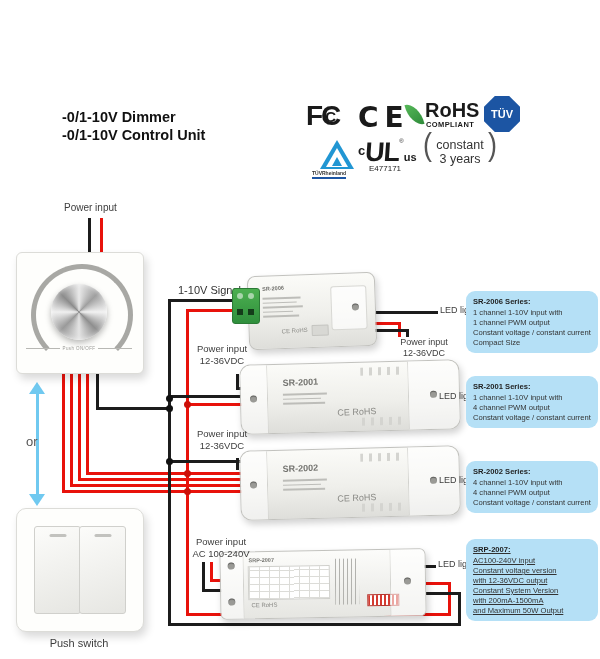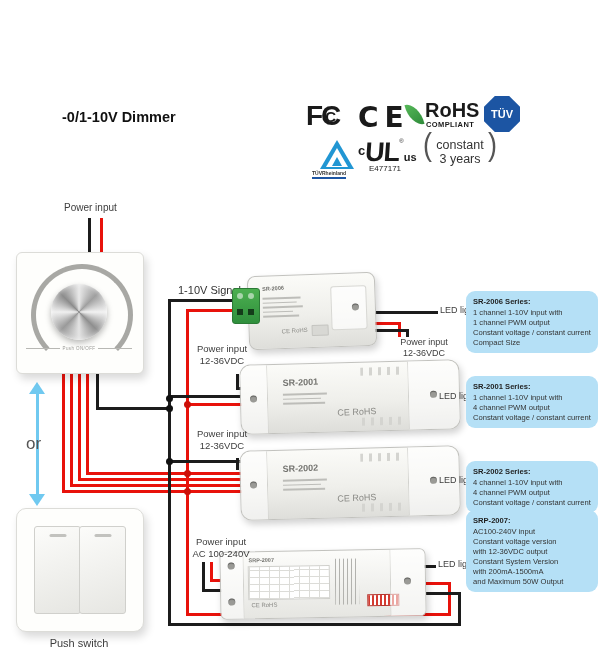--- a/index.html
+++ b/index.html
@@ -95,20 +95,21 @@
        background-image:repeating-linear-gradient(90deg,#d43a30 0 2px,transparent 2px 4px);}
 </style>
 </head>
 <body>
 
 <div id="app">
 
 
   <div class="abs features">
     <div>-0/1-10V Dimmer</div>
+    <div>-0/1-10V Control Unit</div>
   </div>
 
   <div class="abs fcc"><span>F</span><span>C</span><span class="inner">C</span></div>
   <div class="abs ce">CE</div>
   <div class="abs leaf"></div>
   <div class="abs rohs-t">RoHS</div>
   <div class="abs rohs-s">COMPLIANT</div>
   <div class="abs octa">TÜV</div>
   <div class="abs triangle">
       <span class="inner"></span>
@@ -191,21 +192,21 @@
   <div class="lbl" style="left:64px;top:202px;font-size:10px;">Power input</div>
   <div class="plate" style="left:16px;top:252px;width:126px;height:120px;border-radius:6px;"></div>
   <div class="arc" style="left:31px;top:264px;"></div>
   <div class="knob" style="left:51px;top:284px;"></div>
   <div class="knoblbl" style="left:26px;top:346px;width:106px;">
     <span class="dashln"></span>
     <span>Push ON/OFF</span>
     <span class="dashln"></span>
   </div>
 
-  <div class="lbl" style="left:26px;top:434px;font-size:17px;color:#555;">or</div>
+  <div class="lbl" style="left:26px;top:434px;font-size:13px;color:#555;">or</div>
   <div class="arrowline" style="left:36px;top:392px;height:104px;"></div>
   <div class="tri up" style="left:29px;top:382px;"></div>
   <div class="tri dn" style="left:29px;top:494px;"></div>
 
   <div class="plate" style="left:16px;top:508px;width:126px;height:122px;border-radius:10px;"></div>
   <div class="pbtn" style="left:34px;top:526px;">
       <span class="slot"></span>
     </div>
   <div class="pbtn" style="left:79px;top:526px;">
       <span class="slot"></span>
@@ -318,21 +319,21 @@
     <div>1 channel 1-10V input with</div>
     <div>4 channel PWM output</div>
     <div>Constant voltage / constant current</div>
   </div>
   <div class="ibox" style="top:461px;">
     <div class="ti">SR-2002  Series:</div>
     <div>4 channel 1-10V input with</div>
     <div>4 channel PWM output</div>
     <div>Constant voltage / constant current</div>
   </div>
-  <div class="ibox" style="top:510px;">
+  <div class="ibox" style="top:539px;text-decoration:underline;">
     <div class="ti">SRP-2007:</div>
     <div>AC100-240V input</div>
     <div>Constant voltage version</div>
     <div>with 12-36VDC output</div>
     <div>Constant System Version</div>
     <div>with 200mA-1500mA</div>
     <div>and Maximum 50W Output</div>
   </div>
 
 </div>

